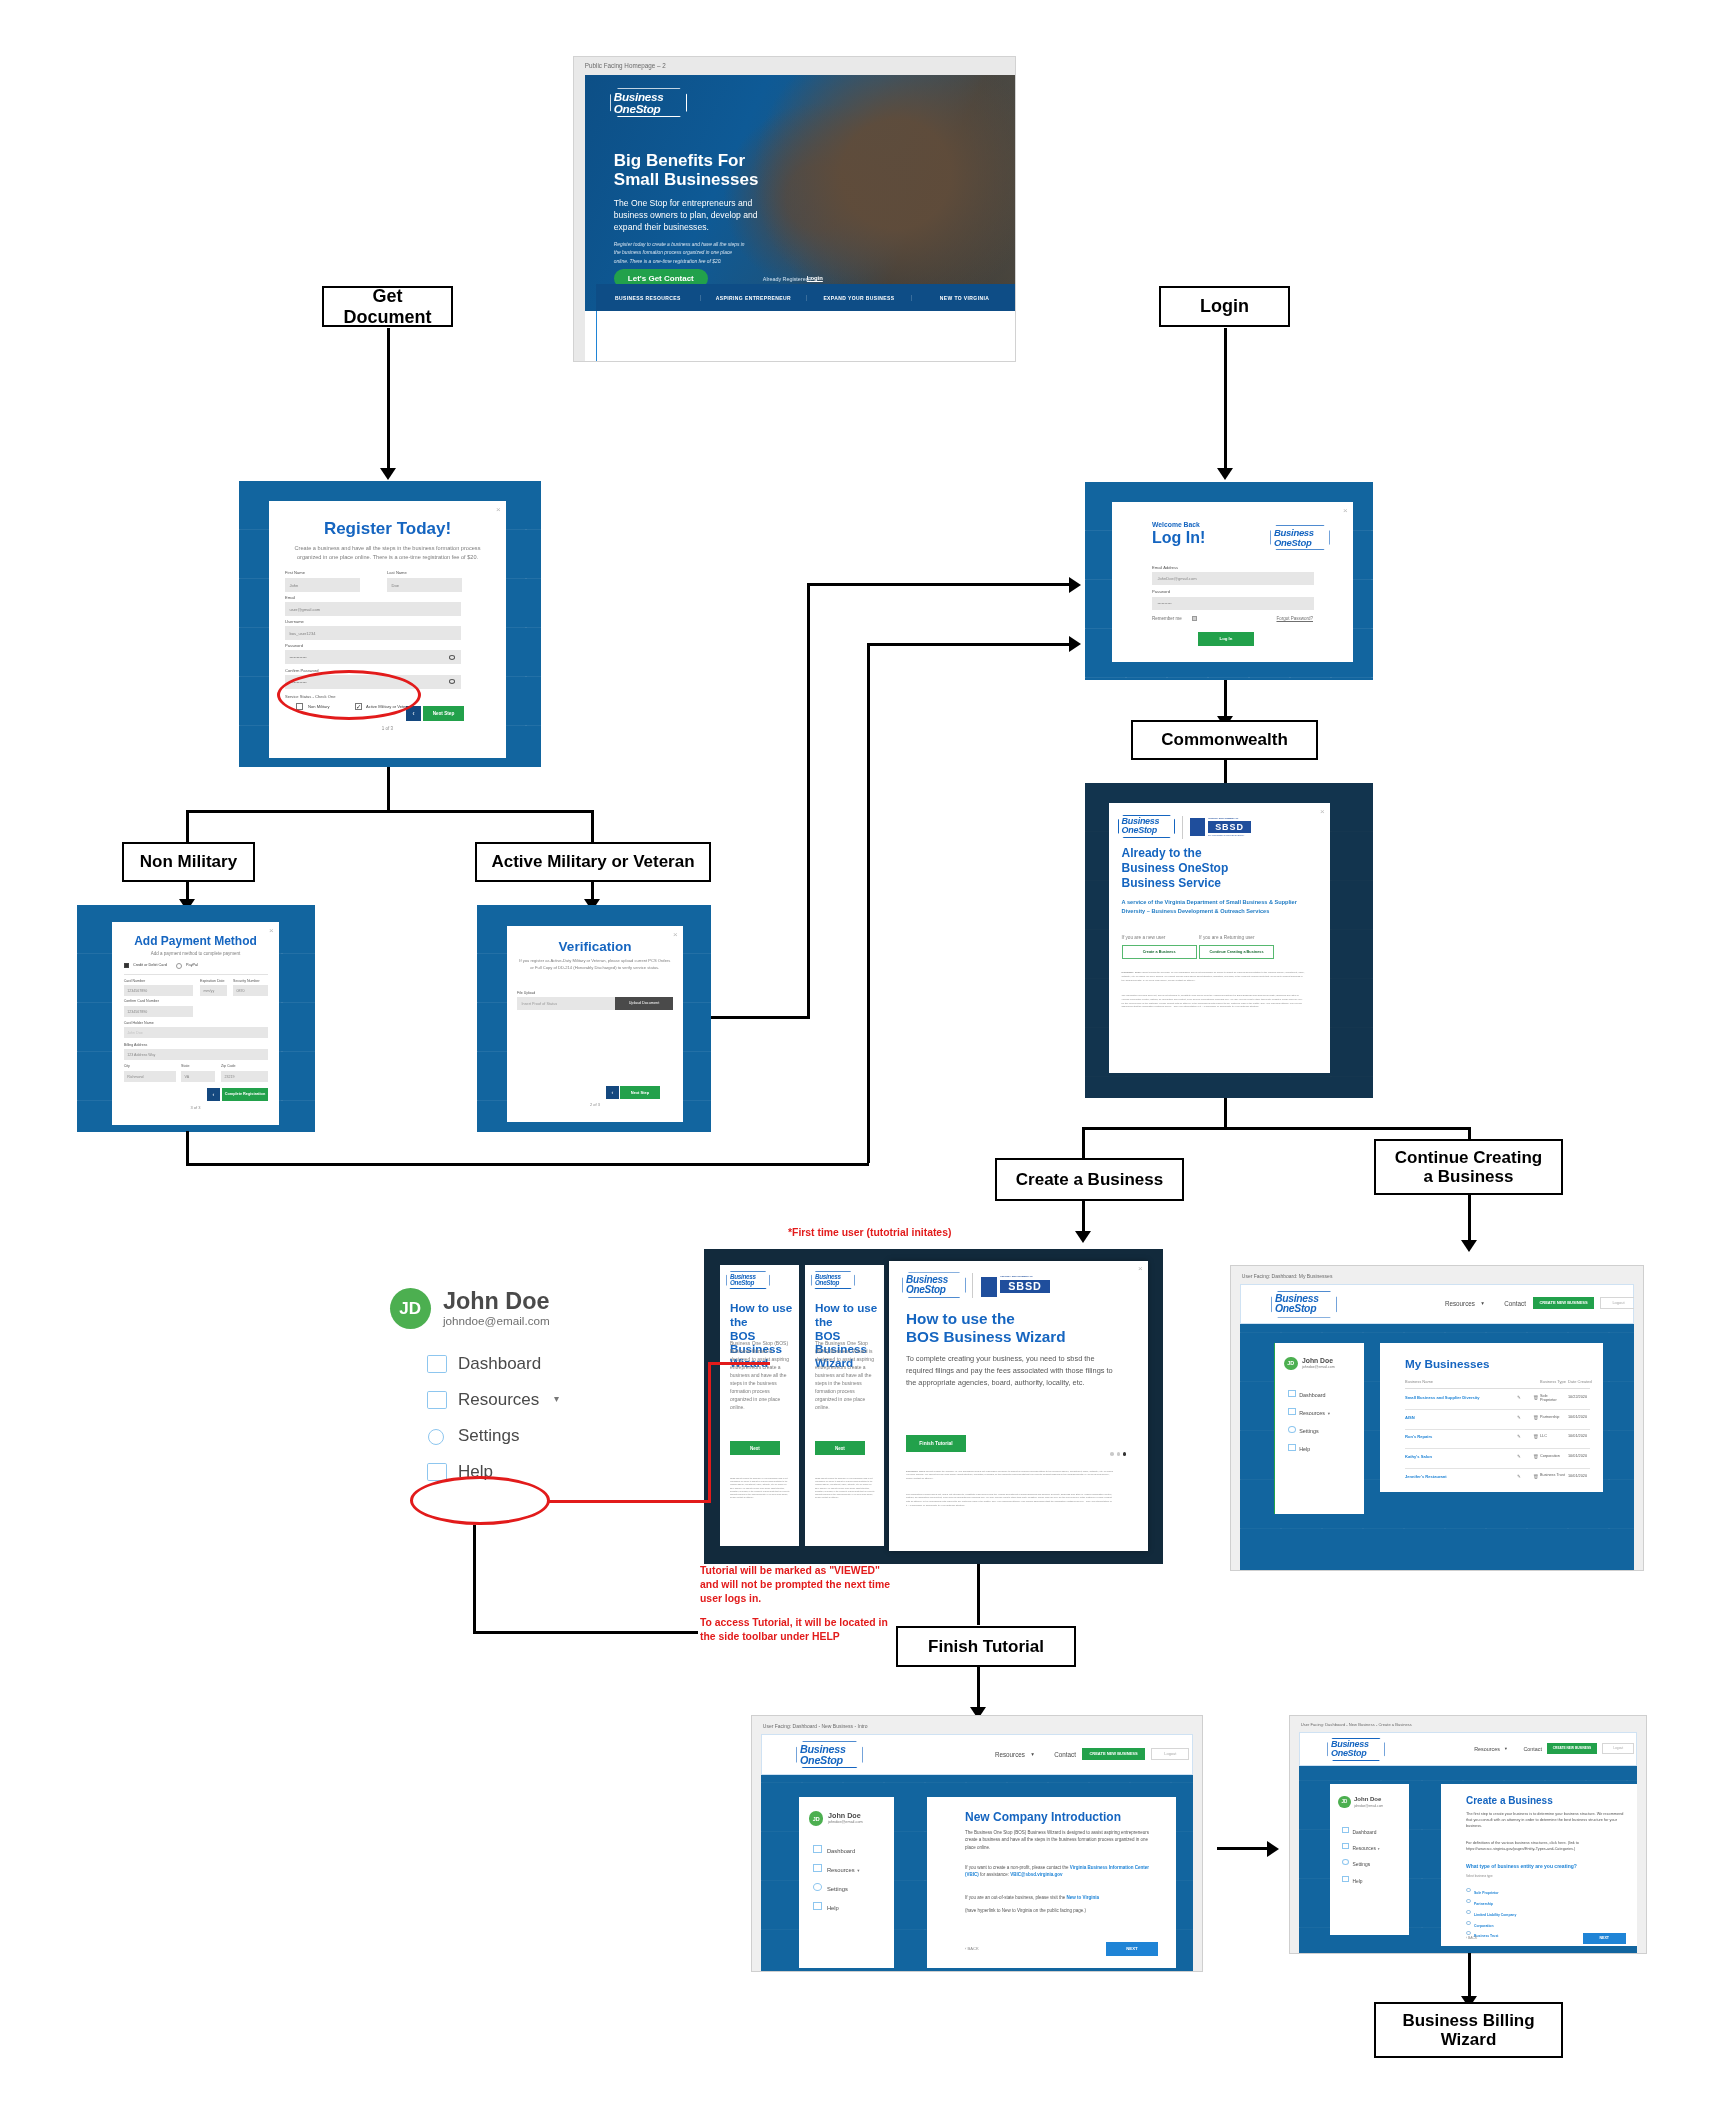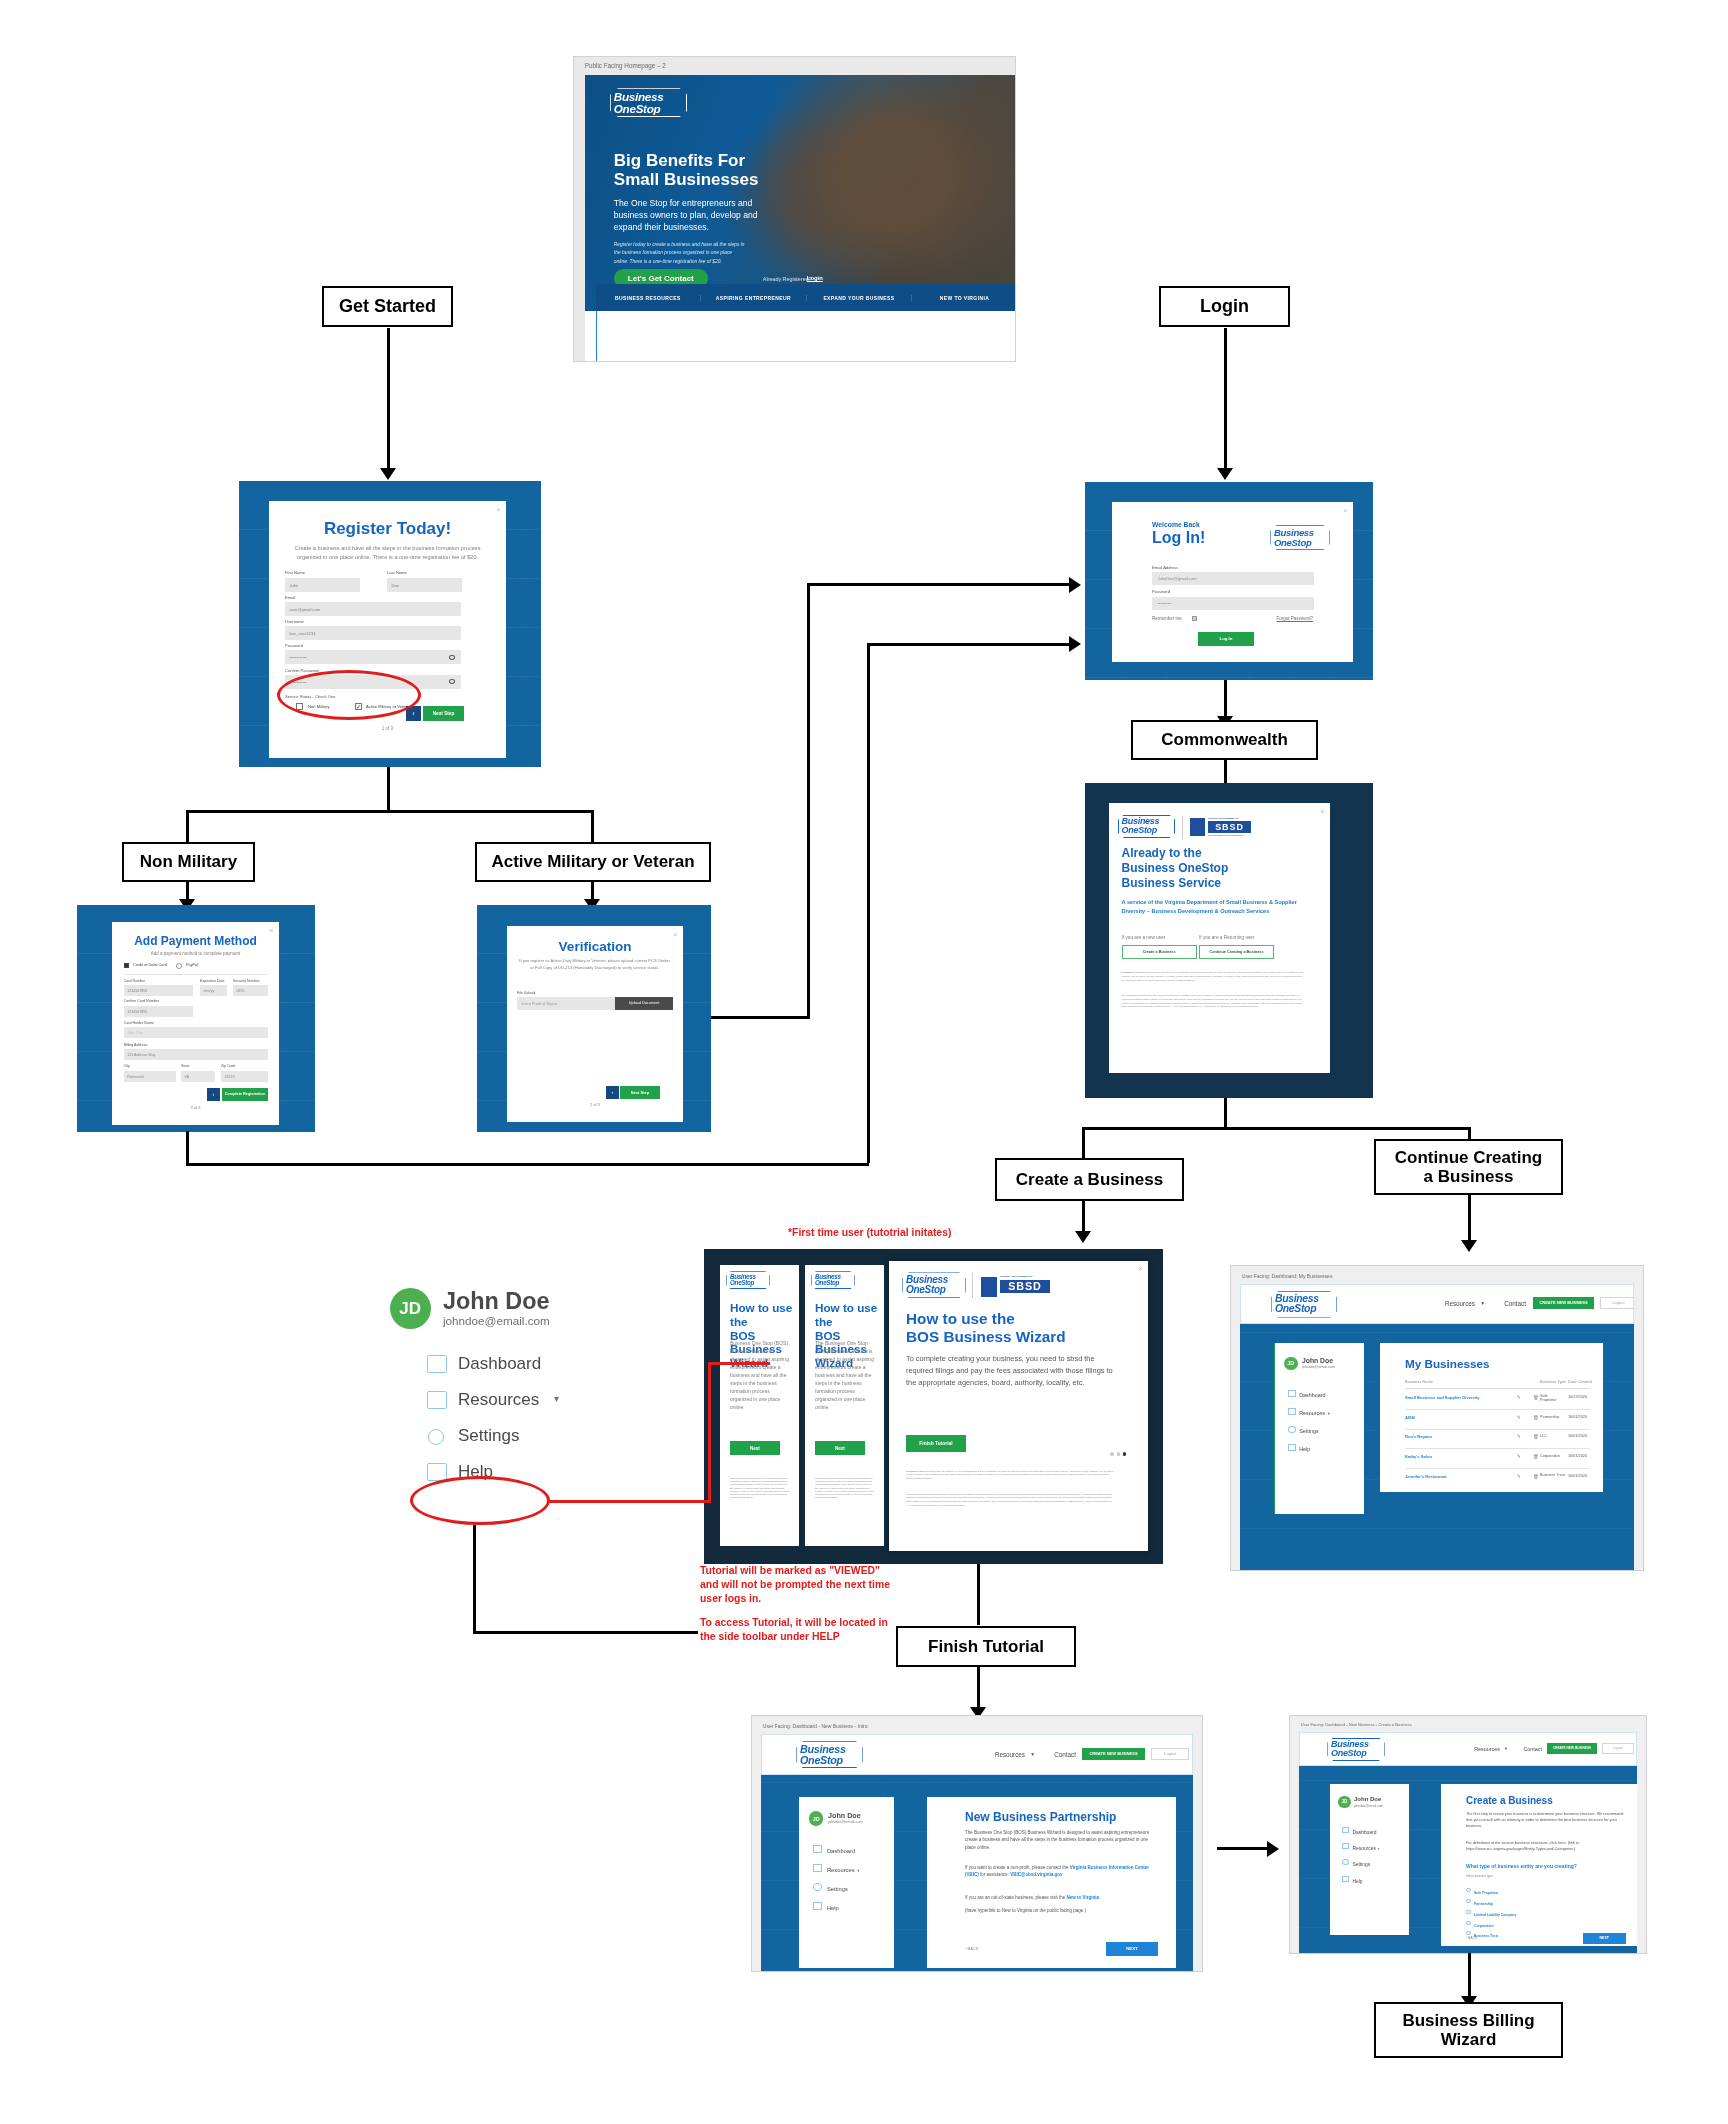--- a/index.html
+++ b/index.html
@@ -128,21 +128,21 @@
         <div style="font-size:5px;">BUSINESS  RESOURCES</div>
         <div style="font-size:5px;">ASPIRING ENTREPRENEUR</div>
         <div style="font-size:5px;">EXPAND YOUR BUSINESS</div>
         <div style="font-size:5px;">NEW TO VIRGINIA</div>
       </div>
       <div style="position:absolute;left:10.8px;right:0;bottom:0;height:52px;background:#fff;border-left:1.8px solid #1f84d6;"></div>
     </div>
   </div>
 
   <div class="flowbox" style="left:322px;top:286px;width:131px;height:41px;font-size:18px;">
-    <span>Get Started</span>
+    <span>Get Document</span>
   </div>
   <div class="flowbox" style="left:1159px;top:286px;width:131px;height:41px;font-size:18px;">
     <span>Login</span>
   </div>
 
   <div class="ln lnv" style="left:387px;top:328px;height:144px;"></div>
   <div class="arrowdown" style="left:380px;top:468px;"></div>
 
   <div class="ln lnv" style="left:1224px;top:328px;height:144px;"></div>
   <div class="arrowdown" style="left:1217px;top:468px;"></div>
@@ -547,21 +547,21 @@
         <div class="avatar" style="left:10px;top:14.4px;width:14.4px;height:14.4px;font-size:5.4px;">JD</div>
         <div style="position:absolute;left:29px;top:14.4px;font-size:7.2px;font-weight:700;color:#4a4a4a;">John Doe</div>
         <div style="position:absolute;left:29px;top:23.4px;font-size:3.8px;color:#7a7a7a;">johndoe@email.com</div>
         <div style="position:absolute;left:14.4px;top:43px;"><span style="display:inline-block;width:9px;height:8px;border:0.9px solid #8dc6ef;vertical-align:middle;margin-right:4.5px;"></span><span style="font-size:5.8px;color:#4a4a4a;">Dashboard</span></div>
         <div style="position:absolute;left:14.4px;top:62px;"><span style="display:inline-block;width:9px;height:8px;border:0.9px solid #8dc6ef;vertical-align:middle;margin-right:4.5px;"></span><span style="font-size:5.8px;color:#4a4a4a;">Resources</span><span style="font-size:4.5px;color:#777;margin-left:2.7px;">▾</span></div>
         <div style="position:absolute;left:14.4px;top:81px;"><span style="display:inline-block;width:9px;height:8px;border:0.9px solid #8dc6ef;border-radius:50%;vertical-align:middle;margin-right:4.5px;"></span><span style="font-size:5.8px;color:#4a4a4a;">Settings</span></div>
         <div style="position:absolute;left:14.4px;top:100px;"><span style="display:inline-block;width:9px;height:8px;border:0.9px solid #8dc6ef;vertical-align:middle;margin-right:4.5px;"></span><span style="font-size:5.8px;color:#4a4a4a;">Help</span></div>
       </div>
 
       <div class="maincard" style="left:166px;top:63px;width:249px;height:171px;">
-        <div class="hd" style="position:absolute;left:38px;top:12.6px;font-size:12px;">New Business Partnership</div>
+        <div class="hd" style="position:absolute;left:38px;top:12.6px;font-size:12px;">New Company Introduction</div>
         <div style="position:absolute;left:38px;top:32px;width:194px;font-size:4.5px;color:#555;line-height:1.65;">The Business One Stop (BOS) Business Wizard is designed to assist aspiring entrepreneurs create a business and have all the steps in the business formation process organized in one place online.</div>
         <div style="position:absolute;left:38px;top:67px;width:194px;font-size:4.5px;color:#555;line-height:1.65;">
           <span>If you want to create a non-profit, please contact the </span><b class="lk">Virginia Business Information Center (VBIC)</b><span> for assistance: </span><b class="lk">VBIC@sbsd.virginia.gov</b>
         </div>
         <div style="position:absolute;left:38px;top:97px;width:194px;font-size:4.5px;color:#555;line-height:1.65;">
           <span>If you are an out-of-state business, please visit the </span><b class="lk">New to Virginia</b>
         </div>
         <div style="position:absolute;left:38px;top:110px;width:194px;font-size:4.5px;color:#555;line-height:1.65;">(have hyperlink to New to Virginia on the public facing page.)</div>
         <div class="tiny" style="position:absolute;left:38px;top:149px;font-size:4.1px;">‹ BACK</div>
         <div class="bbtn" style="position:absolute;right:18px;top:145px;width:52px;height:13.5px;font-size:4.3px;">NEXT</div>

